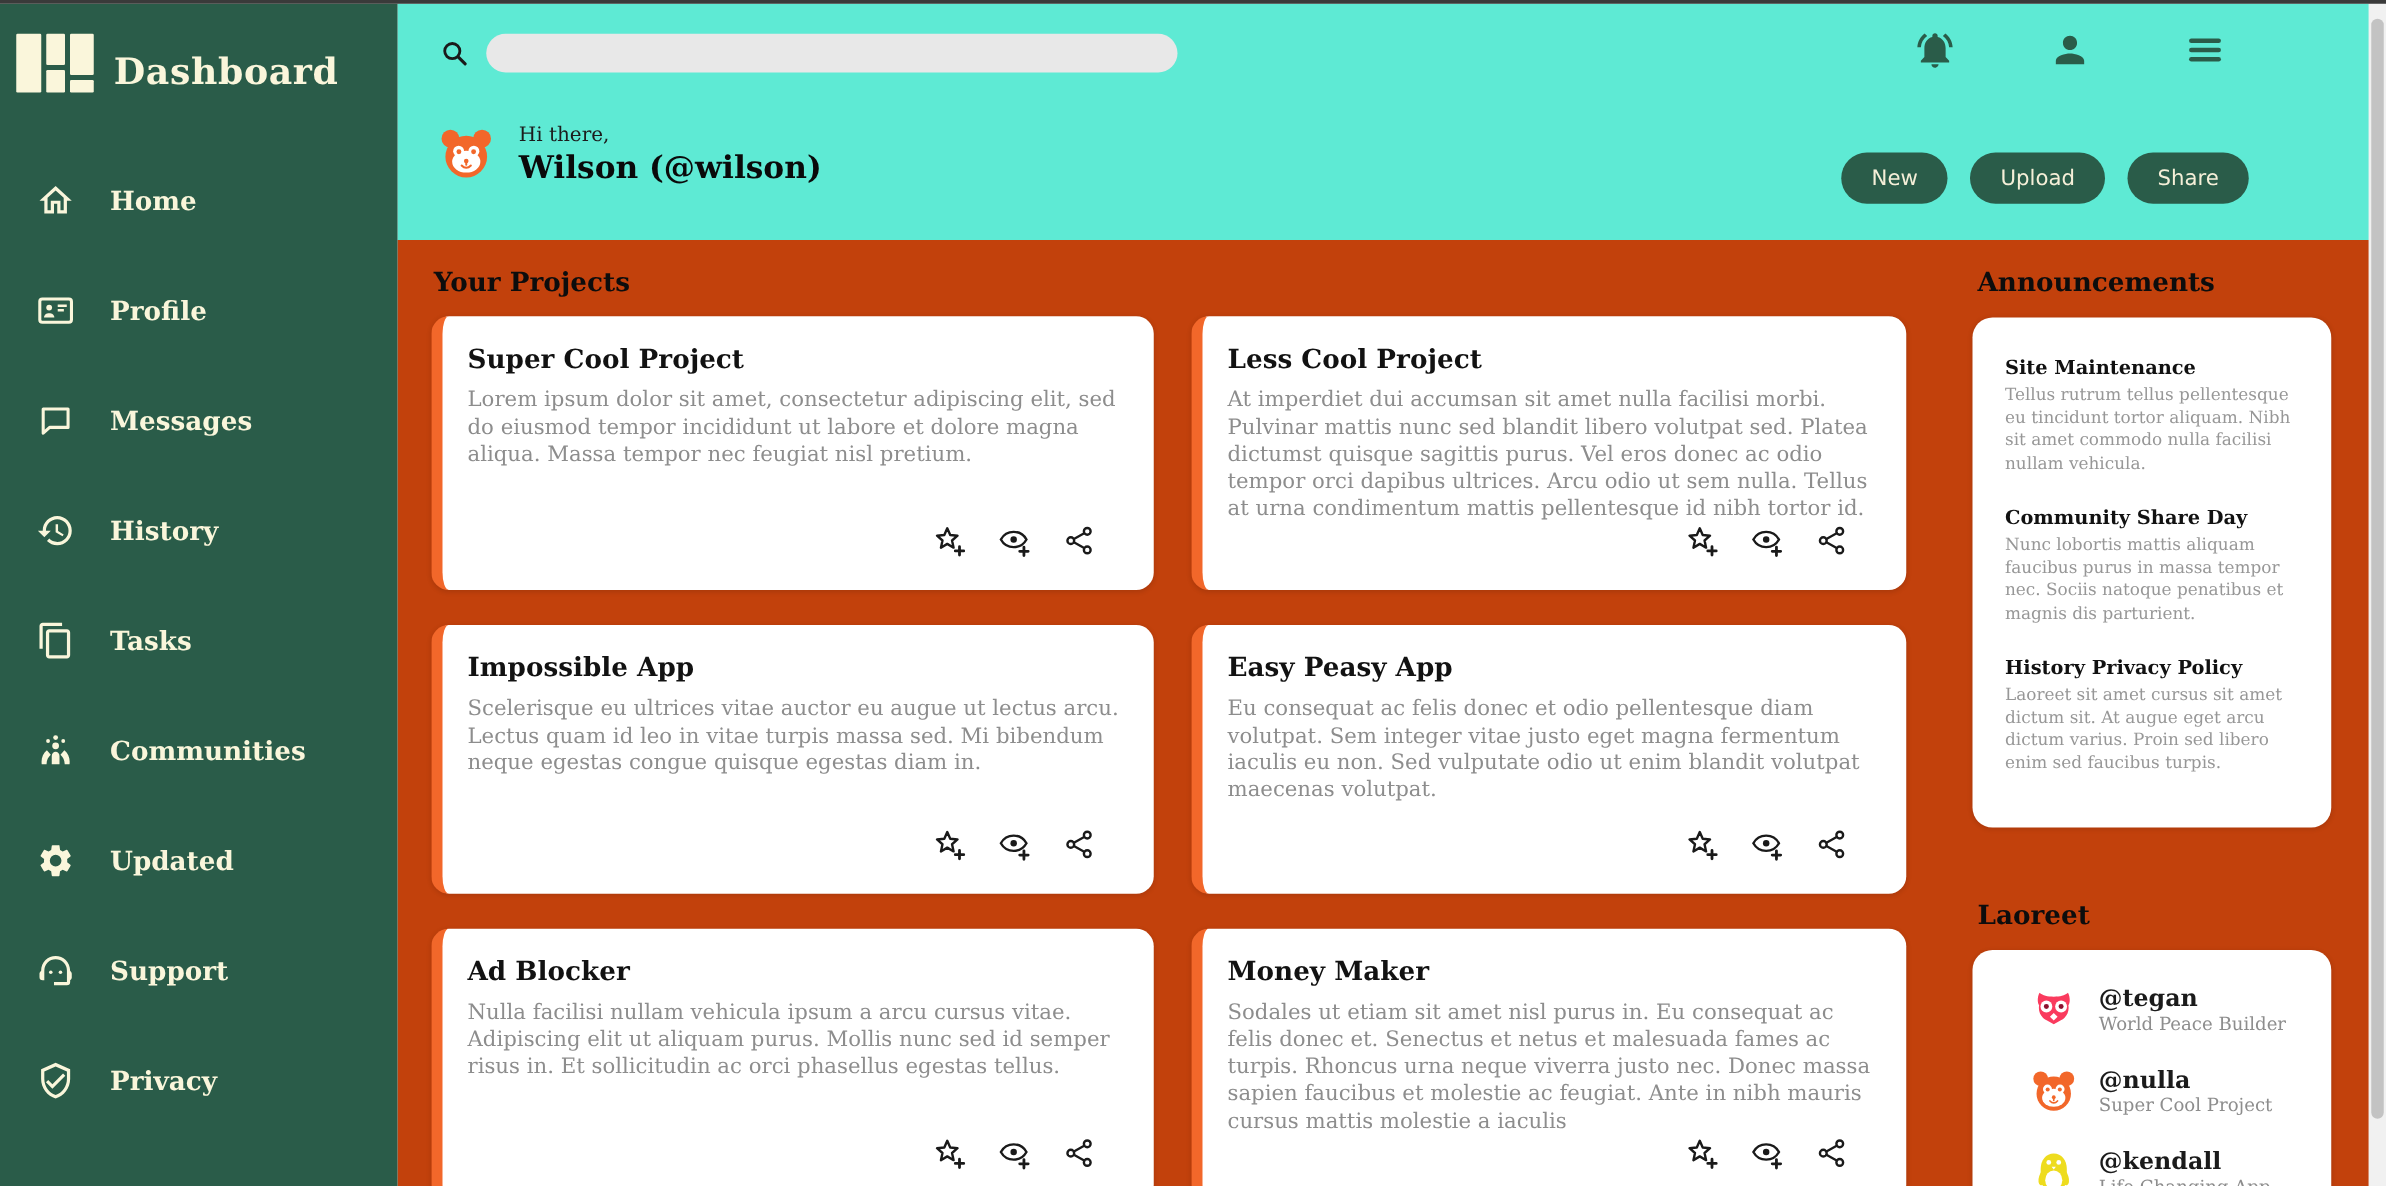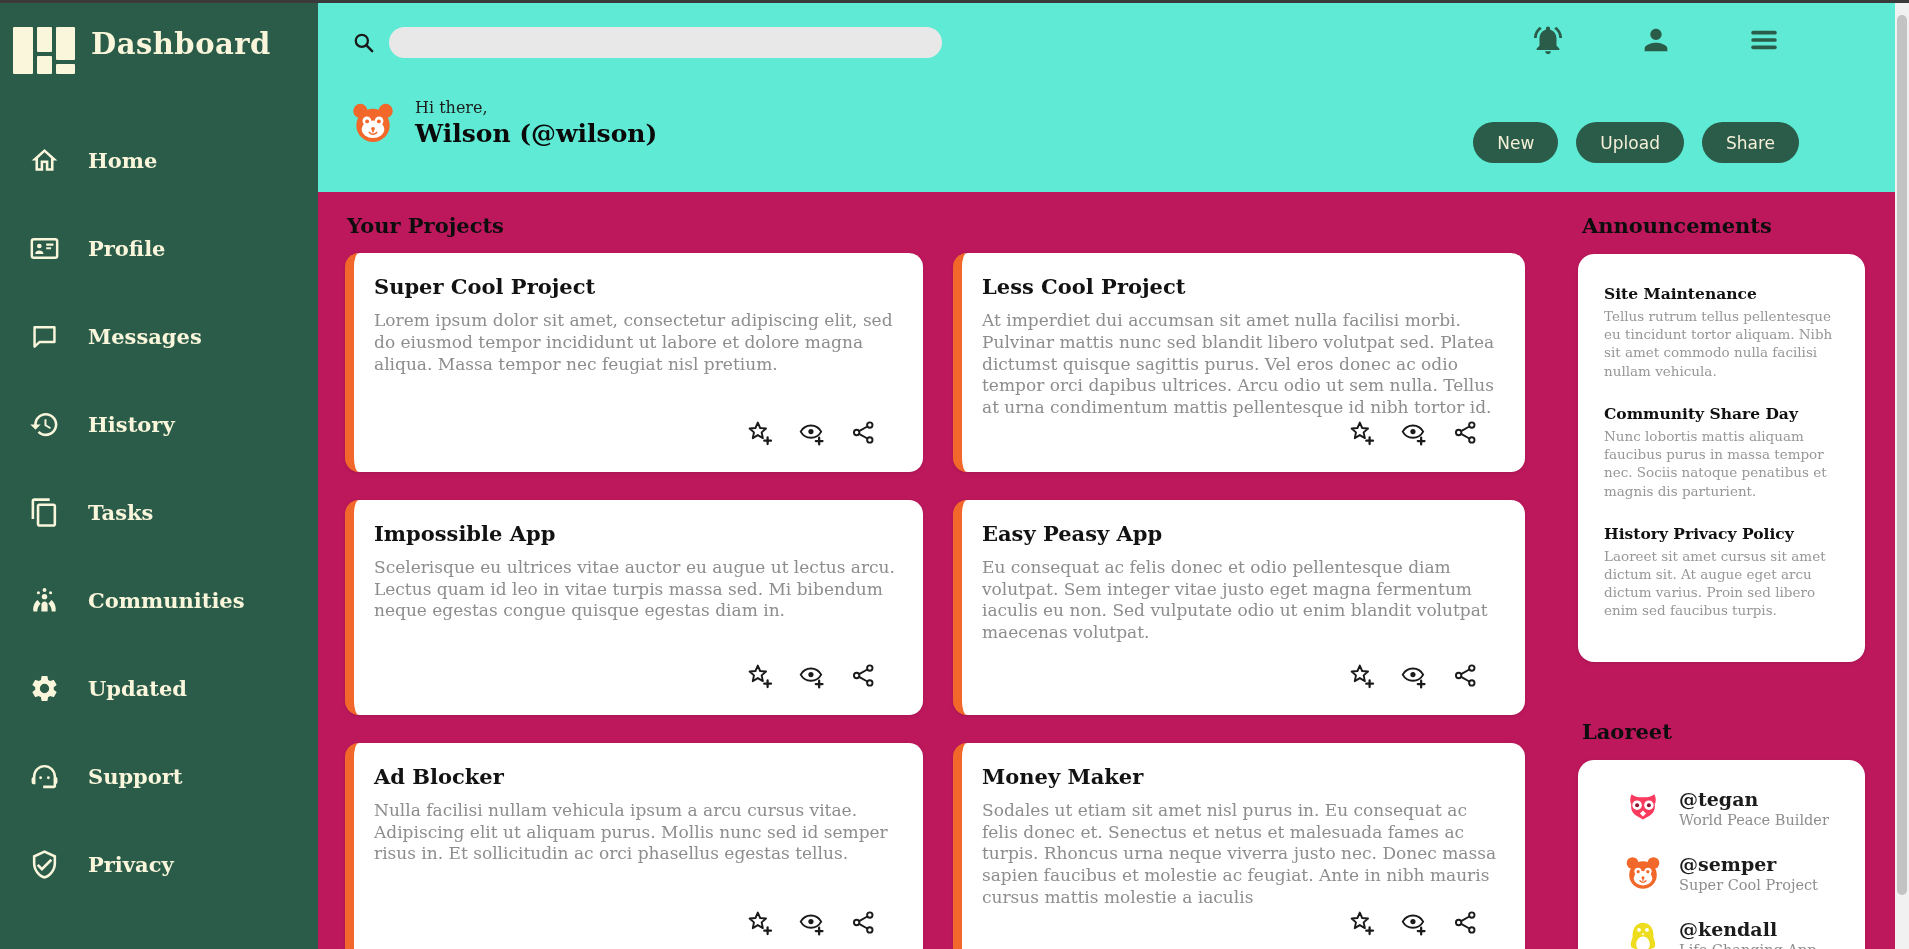--- a/index.html
+++ b/index.html
@@ -4,21 +4,21 @@
 <style>
   * { margin:0; padding:0; box-sizing:border-box; }
   html,body { width:1909px; height:949px; overflow:hidden; background:#EDEDED;
     font-family:"DejaVu Serif","Liberation Serif",serif; }
 
   .top-strip { position:absolute; top:0; left:0; width:1909px; height:3px; background:#3A3A3A; z-index:60; }
 
   
   .sidebar { position:absolute; left:0; top:3px; width:318px; height:946px;
     background:#2A5C49; color:#FAF6DB; z-index:5; }
-  .brand { display:flex; align-items:flex-start; gap:16px; padding:24px 0 0 13px; }
+  .brand { display:flex; align-items:flex-end; gap:16px; padding:24px 0 0 13px; }
   .brand-logo { width:62px; height:47px; display:grid; grid-template-columns:20px 15px 19px; gap:4px; }
   .brand-logo .c { display:flex; flex-direction:column; gap:4px; }
   .brand-logo .b { background:#FAF6DB; border-radius:1px; }
   .brand-title { font-size:29px; font-weight:bold; letter-spacing:.5px; }
   .nav { margin-top:42px; display:flex; flex-direction:column; }
   .nav-item { height:88px; display:flex; align-items:center; gap:28px; padding-left:29px; cursor:pointer; }
   .nav-item svg { width:31px; height:31px; flex:0 0 31px; }
   .nav-label { font-size:21px; font-weight:bold; }
 
   
@@ -33,21 +33,21 @@
   .avatar-lg { width:46px; height:46px; }
   .hi { font-size:16px; color:#1c1c1c; }
   .username { font-size:25px; font-weight:bold; color:#0a0a0a; margin-top:2px; }
   .action-buttons { position:absolute; top:119px; right:96px; display:flex; gap:18px; }
   .btn { height:41px; border:none; border-radius:21px; background:#2A5C49; color:#F5EFD8;
     font-size:17px; padding:0 24px; cursor:pointer;
     font-family:"DejaVu Sans","Liberation Sans",sans-serif; }
 
   
   .content { position:absolute; left:318px; top:192px; width:1577px; height:757px;
-    background:#be185d; padding:21px 0 0 27px; display:flex; }
+    background:#c2410c; padding:21px 0 0 27px; display:flex; }
   .section-heading { font-size:21px; font-weight:bold; color:#0d0d0d; }
   .main-col { width:1180px; }
   .main-col .section-heading { margin:0 0 15px 2px; }
   .cards-grid { display:grid; grid-template-columns:578px 572px; column-gap:30px; row-gap:28px; }
   .card { background:#fff; border-radius:14px; border-left:9px solid #F2672A; min-height:215px;
     padding:21px 24px 26px 20px; display:flex; flex-direction:column;
     box-shadow:0 1px 4px rgba(0,0,0,.13); }
   .card-title { font-size:21px; font-weight:bold; color:#121212; margin-bottom:11px; }
   .card-body { font-size:17px; line-height:1.28; color:#8d8d8d; max-width:535px; }
   .card-actions { margin-top:auto; align-self:flex-end; display:flex; gap:25px; padding-right:22px; }
@@ -425,21 +425,21 @@
         <div>
           <div class="trend-handle">@tegan</div>
           <div class="trend-sub">World Peace Builder</div>
         </div>
       </div>
       <div class="trend-item">
         <svg class="avatar-sm" viewBox="0 0 40 40">
             <use href="#a-panda"></use>
           </svg>
         <div>
-          <div class="trend-handle">@semper</div>
+          <div class="trend-handle">@nulla</div>
           <div class="trend-sub">Super Cool Project</div>
         </div>
       </div>
       <div class="trend-item">
         <svg class="avatar-sm" viewBox="0 0 40 40">
             <use href="#a-penguin"></use>
           </svg>
         <div>
           <div class="trend-handle">@kendall</div>
           <div class="trend-sub">Life Changing App</div>

